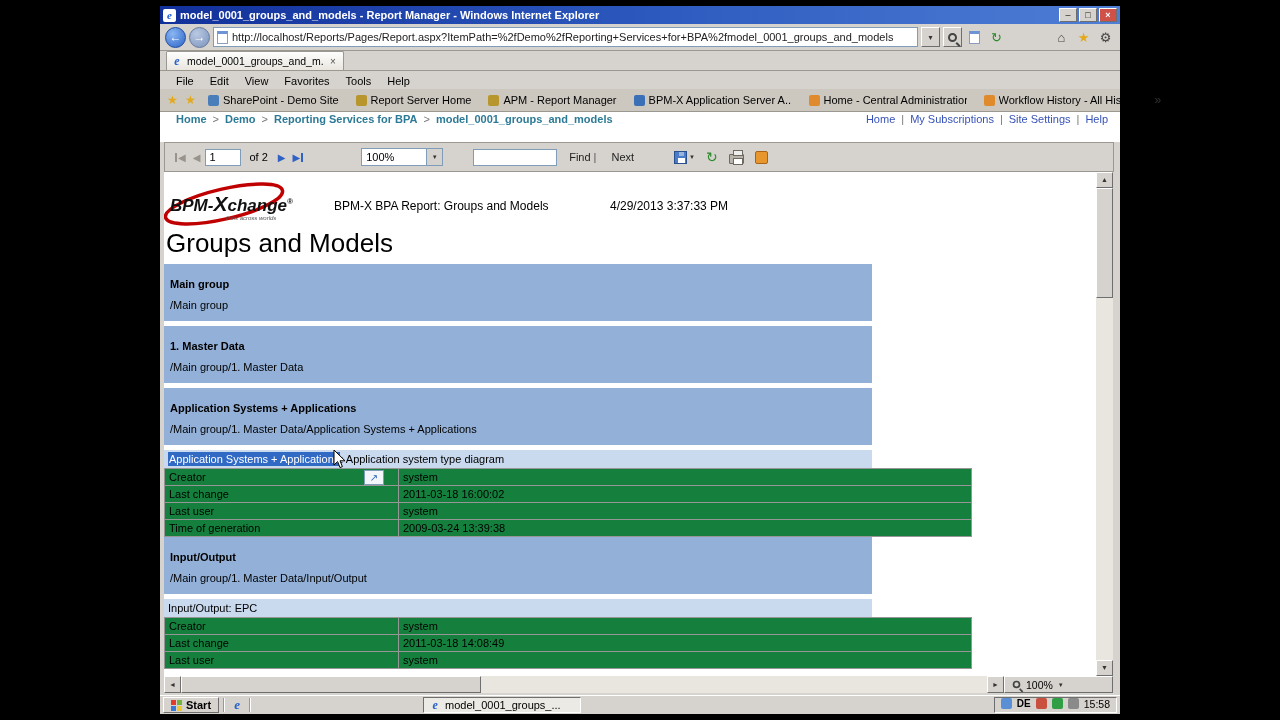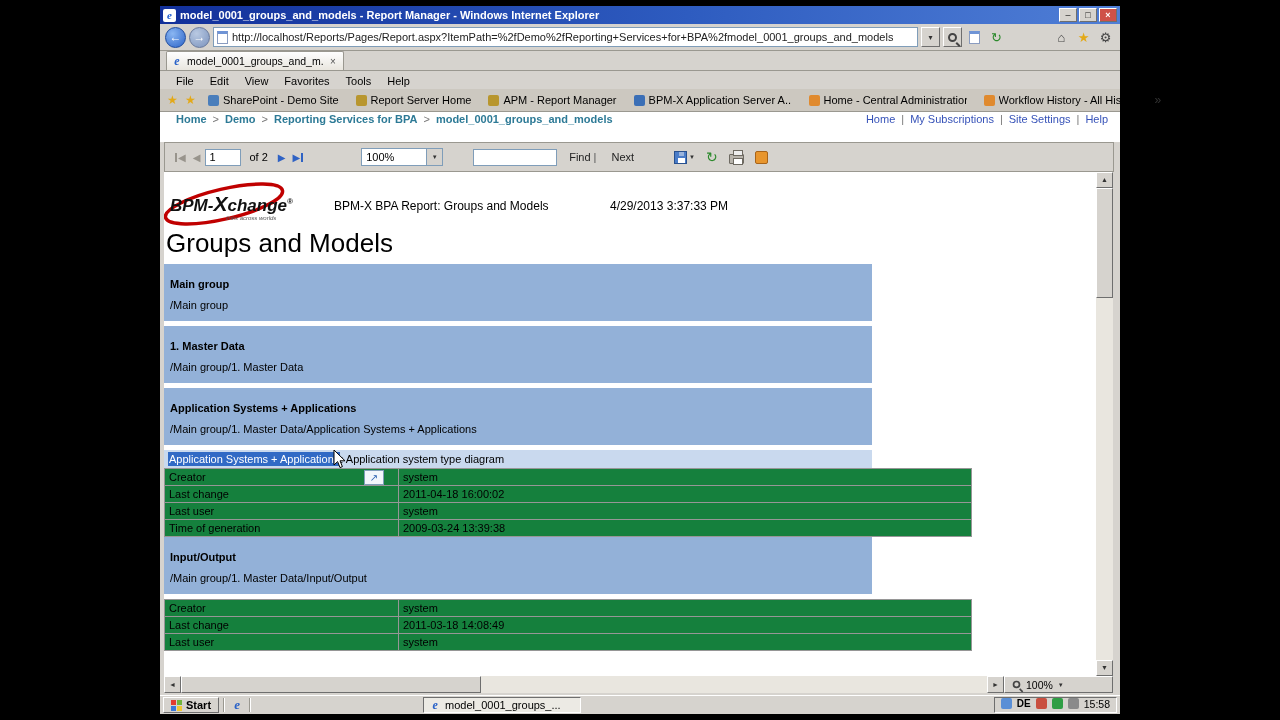--- a/index.html
+++ b/index.html
@@ -314,36 +314,39 @@
         <span class="msel">Application Systems + Applications</span><span>: Application system type diagram</span>
       </div>
       <table class="mtable">
         <tbody>
             <tr>
           <td class="c1"><span>Creator</span><span class="sortbtn">↗</span></td>
           <td>system</td>
         </tr>
         <tr>
           <td class="c1">Last change</td>
-          <td>2011-04-18 16:00:02</td>
+          <td>2011-03-18 16:00:02</td>
         </tr>
         <tr>
           <td class="c1">Last user</td>
           <td>system</td>
         </tr>
         <tr>
           <td class="c1">Time of generation</td>
           <td>2009-03-24 13:39:38</td>
         </tr>
       </tbody>
         </table>
 
       <div class="gblock">
         <div class="gname">Input/Output</div>
         <div class="gpath">/Main group/1. Master Data/Input/Output</div>
+      </div>
+      <div class="mhead">
+        <span>Input/Output</span><span>: EPC</span>
       </div>
       <table class="mtable">
         <tbody>
             <tr>
           <td class="c1">Creator</td>
           <td>system</td>
         </tr>
         <tr>
           <td class="c1">Last change</td>
           <td>2011-03-18 14:08:49</td>

